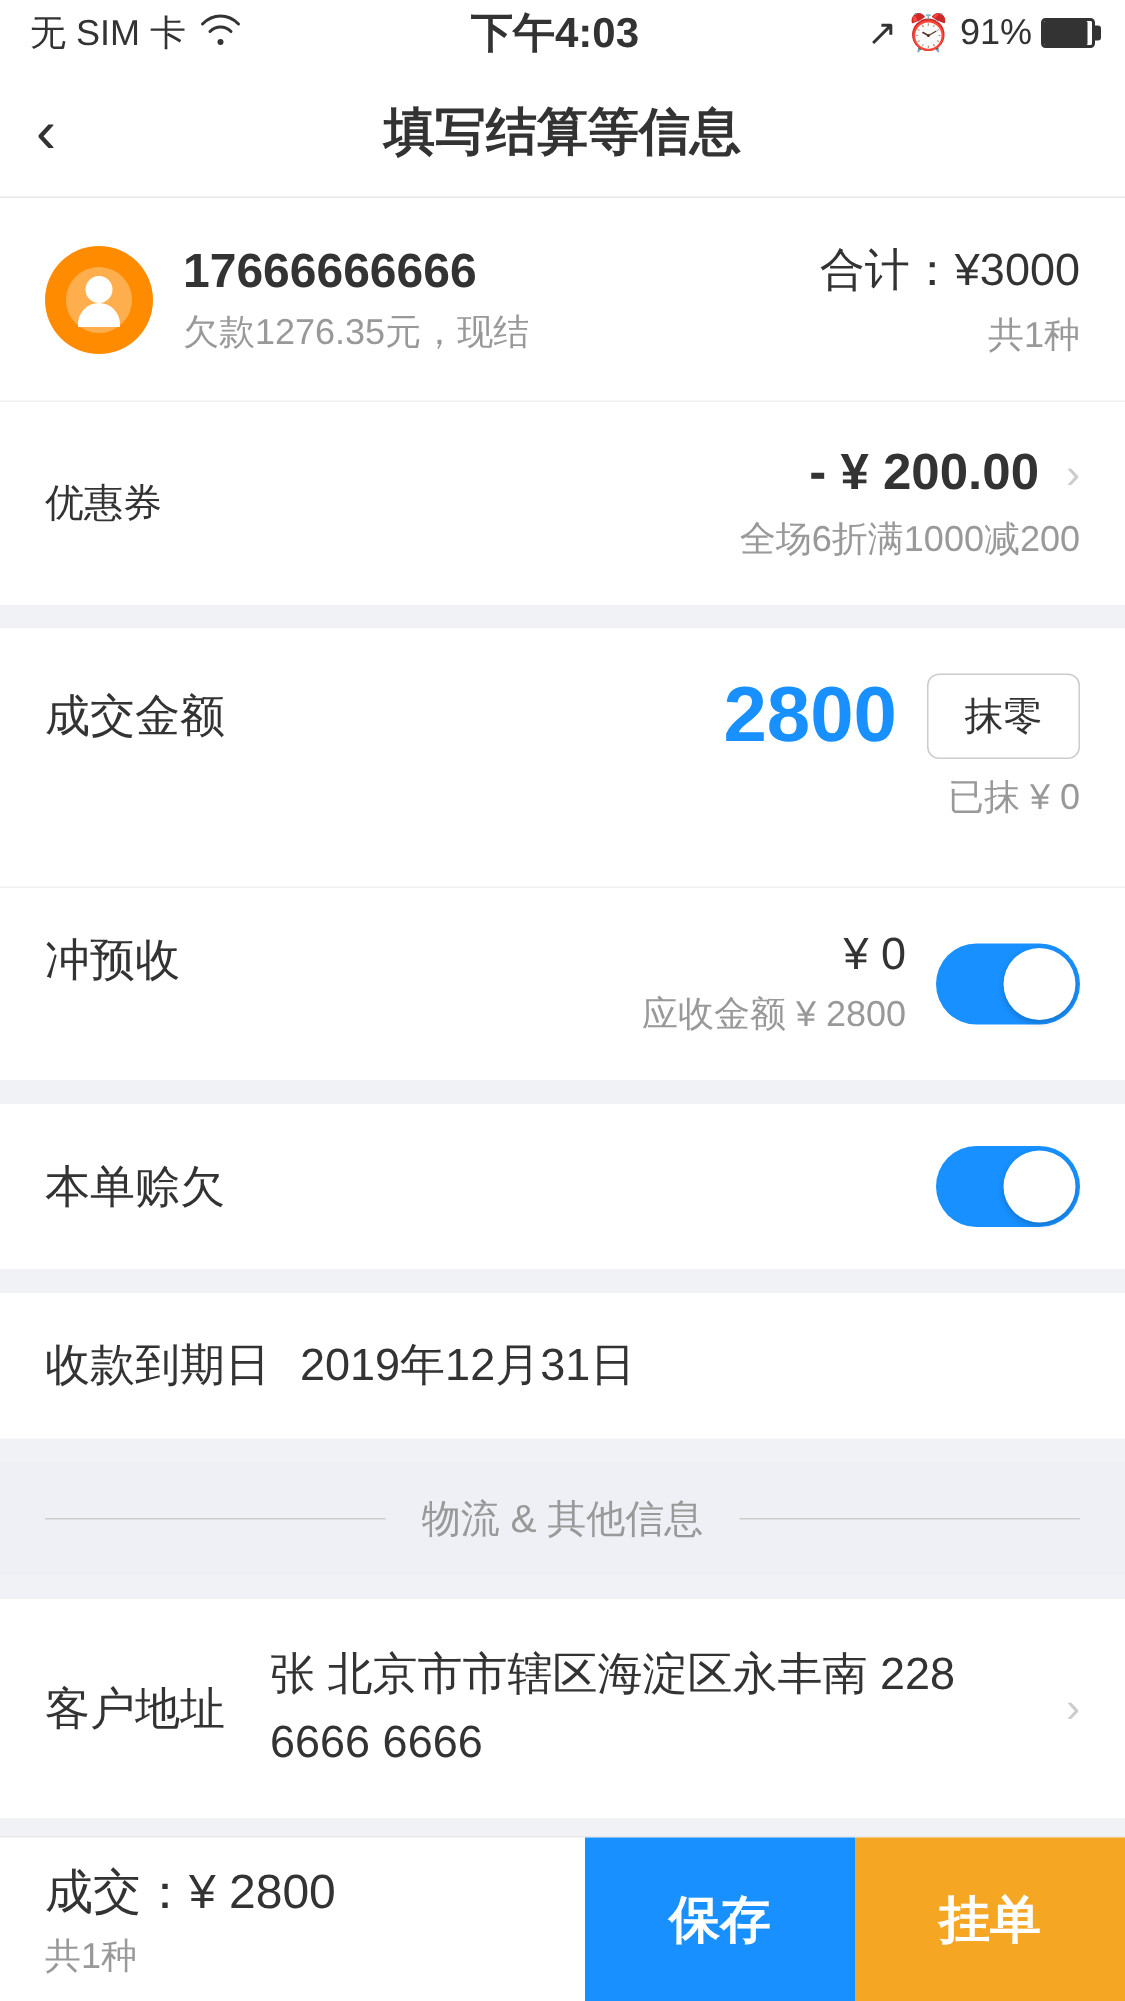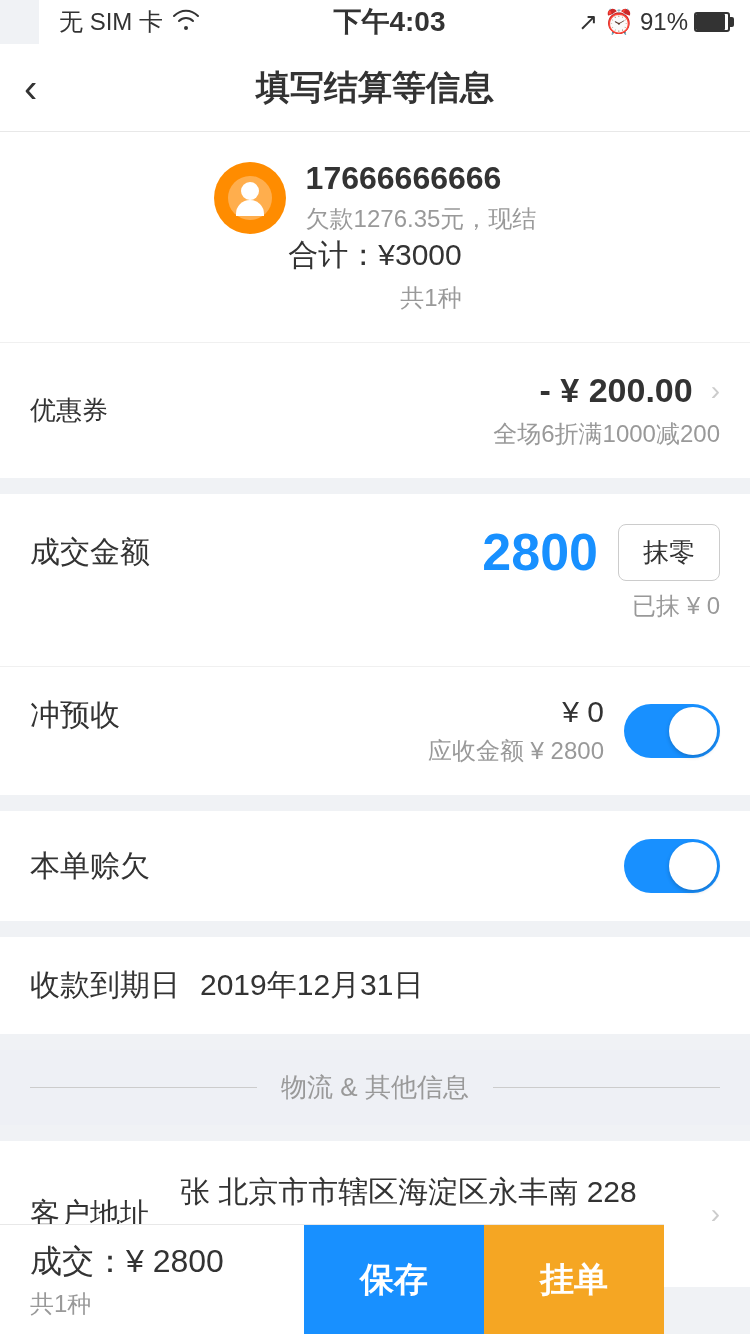--- a/index.html
+++ b/index.html
@@ -16,21 +16,20 @@
     
     .status-bar {
       height: 44px;
       background: #fff;
       display: flex;
       align-items: center;
       justify-content: space-between;
       padding: 12px 20px;
       font-size: 24px;
       color: #333;
-      margin-left: 39px;
     }
     .status-left { display: flex; align-items: center; gap: 8px; }
     .status-center { font-size: 28px; font-weight: 700; }
     .status-right { display: flex; align-items: center; gap: 6px; font-size: 24px; }
 
     
     .nav-bar {
       height: 88px;
       background: #fff;
       display: flex;
@@ -65,21 +64,20 @@
       margin-bottom: 16px;
     }
 
     
     .customer-row {
       display: flex;
       align-items: center;
       justify-content: space-between;
       padding: 28px 30px;
       background: #fff;
-      flex-direction: column;
     }
     .customer-left {
       display: flex;
       align-items: center;
       gap: 20px;
     }
     .avatar {
       width: 72px;
       height: 72px;
       border-radius: 50%;
@@ -256,21 +254,21 @@
       margin-bottom: 16px;
     }
     .address-label { font-size: 30px; color: #333; flex-shrink: 0; margin-right: 30px; }
     .address-value { font-size: 30px; color: #333; flex: 1; line-height: 1.5; }
 
     
     .bottom-bar {
       position: fixed;
       bottom: 0;
       left: 0;
-      width: 664px;
+      width: 750px;
       height: 110px;
       background: #fff;
       display: flex;
       align-items: center;
       border-top: 1px solid #e8e8e8;
     }
     .bottom-summary {
       flex: 1;
       padding: 0 30px;
     }

